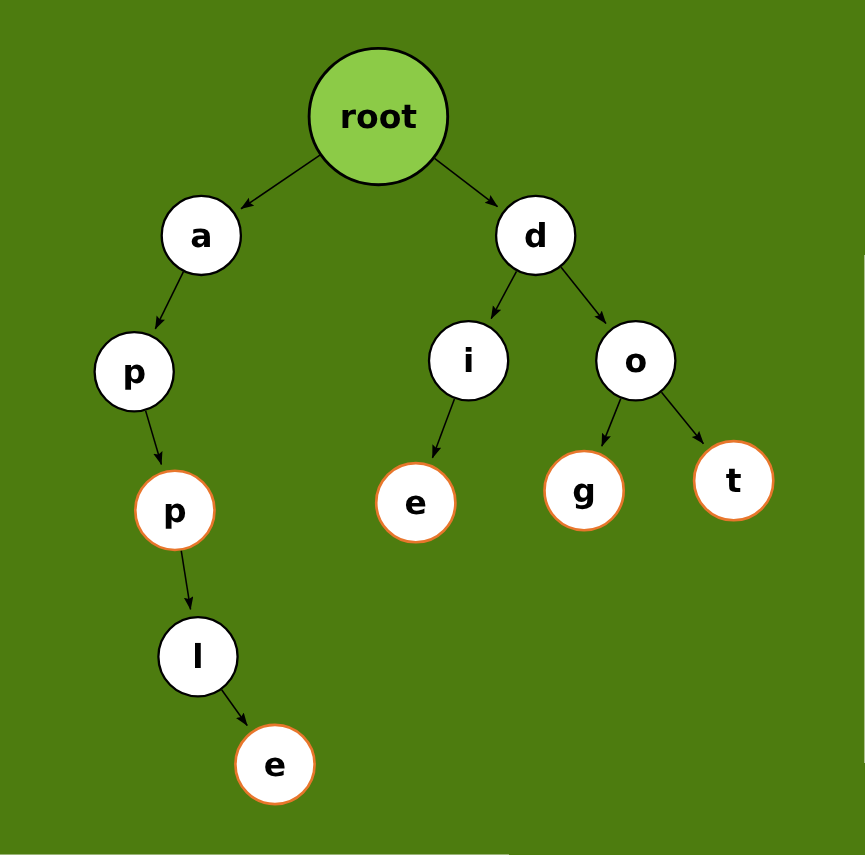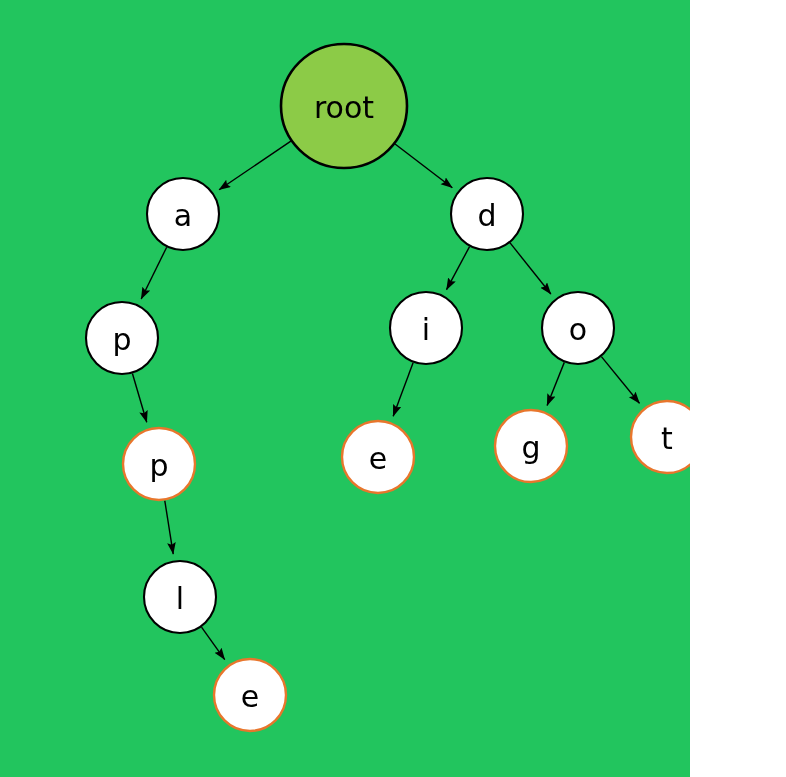--- a/index.html
+++ b/index.html
@@ -5,24 +5,25 @@
   html, body {
     margin: 0;
     padding: 0;
     background: #ffffff;
   }
   body {
     font-family: "DejaVu Sans", sans-serif;
   }
   #diagram-root {
     position: relative;
-    width: 690px;
+    width: 786px;
     height: 777px;
-    background: #22c55e;
+    background: #4d7c0f;
     overflow: hidden;
+    font-weight: bold;
   }
   #trie-svg {
     position: absolute;
     top: 0;
     left: 0;
     width: 786px;
     height: 777px;
     display: block;
   }
   .node-circle {

